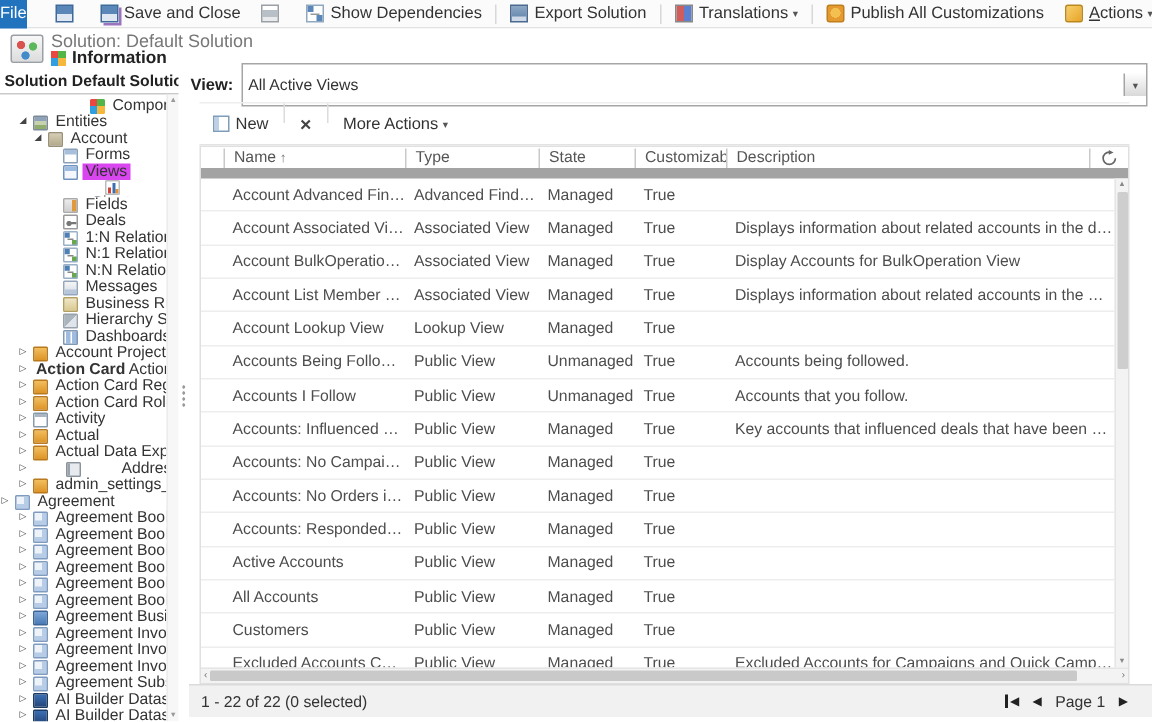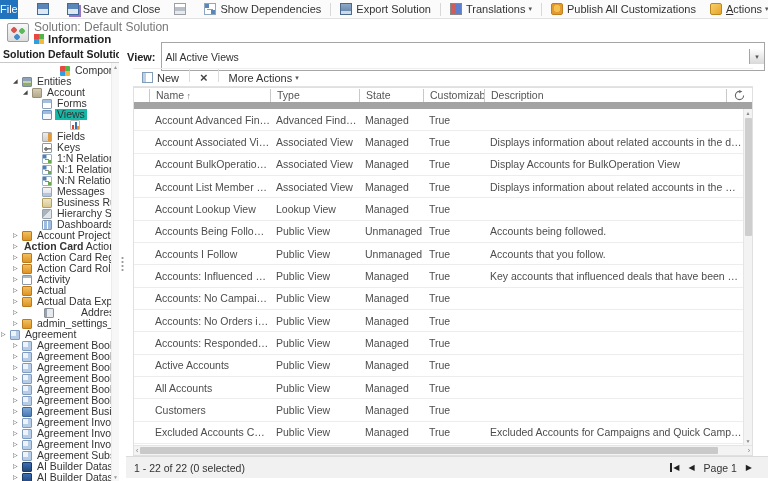--- a/index.html
+++ b/index.html
@@ -41,21 +41,21 @@
     background:conic-gradient(#51b548 0 25%,#f5b83d 25% 50%,#2f9fe0 50% 75%,#e8483f 75%)}
   .sol-info{font-weight:bold;font-size:11.5px;color:#222}
   
   .body-area{display:flex;height:435px}
   .left-pane{width:119px;flex:none;display:flex;flex-direction:column}
   .left-header{height:17px;font-weight:bold;font-size:10.5px;color:#222;padding:2px 0 0 3px;
     border-bottom:1px solid #c9c9c9;white-space:nowrap;overflow:hidden}
   .tree-wrap{flex:1;display:flex;overflow:hidden}
   .tree{flex:1;padding-top:2px;overflow:hidden}
   .trow{height:11px;line-height:11px;display:flex;align-items:center;white-space:nowrap;cursor:default;font-size:10.5px;color:#333}
-  .trow.sel .tlbl{background:#14b8a6}
+  .trow.sel .tlbl{background:#d946ef}
   .texp{width:9px;flex:none;font-size:6px;color:#444;text-align:left}
   .ti{width:10px;height:10px;display:inline-block;margin-right:3px;flex:none;border-radius:1px}
   .tlbl{overflow:hidden;text-overflow:clip;padding:0 2px}
   .tree-scroll{width:8px;flex:none;background:#f7f7f7;border-left:1px solid #ececec;display:flex;
     flex-direction:column;justify-content:space-between;align-items:center;font-size:5px;color:#999;padding:1px 0}
   
   .ti-components-icon{background:conic-gradient(#51b548 0 25%,#f5b83d 25% 50%,#2f9fe0 50% 75%,#e8483f 75%)}
   .ti-entities-icon{background:linear-gradient(180deg,#8fa3b8 0 35%,#c7d3ae 35% 65%,#90ad6e 65%);border:1px solid #7d8b99}
   .ti-entity-icon{background:linear-gradient(180deg,#d6cdb4,#b3a98c);border:1px solid #9a9078}
   .ti-forms-icon{background:#fff;border:1px solid #8aa0b8;box-shadow:inset 0 3px 0 #a8c0dc}
@@ -79,21 +79,21 @@
   .grip{width:3px;height:16px;background-image:radial-gradient(circle at 1.5px 2px,#9a9a9a 0 1px,transparent 1.2px);background-size:3px 4px}
   
   .main-pane{flex:1;display:flex;flex-direction:column;min-width:0}
   .view-row{height:21px;display:flex;align-items:center;padding:2px 3px 2px 1px}
   .view-label{font-weight:bold;margin-right:5px;color:#222}
   .view-select{flex:1;height:29px;border:1px solid #a5a5a5;background:#fff;display:flex;align-items:center;
     font-size:10.5px;color:#333;padding-left:4px;cursor:default}
   .view-select > span:first-child{flex:1}
   .dd-btn{width:15px;height:15px;flex:none;border-left:1px solid #a5a5a5;background:linear-gradient(#fdfdfd,#d9d9d9);
     font-size:7px;color:#555;display:flex;align-items:center;justify-content:center;margin:0}
-  .grid-toolbar{height:19px;margin:1px 15px 0 7px;border-top:1px solid #eee;border-bottom:1px solid #e3e3e3;
+  .grid-toolbar{height:29px;margin:1px 15px 0 7px;border-top:1px solid #eee;border-bottom:1px solid #e3e3e3;
     display:flex;padding-left:3px}
   .tb-btn{display:flex;align-items:center;padding:0 6px;height:100%;cursor:default;color:#333}
   .i-new{width:11px;height:11px;background:#fff;border:1px solid #7f9cb8;box-shadow:inset 3px 0 0 #bcd0e8;margin-right:4px}
   .i-x{font-size:13px;font-weight:bold;color:#444;line-height:12px}
   .tb-sep{width:1px;height:13px;background:#dcdcdc;margin:0 4px}
   
   .grid{flex:1;margin:0 15px 0 7px;border:1px solid #e0e0e0;display:flex;flex-direction:column;min-height:0;background:#fff}
   .grid-header{height:21px;display:flex;align-items:center;border-bottom:7px solid #a3a3a3;flex:none;color:#555}
   .gh-cols{display:flex;flex:1;height:100%;align-items:center;min-width:0}
   .ghc{height:13px;line-height:13px;padding-left:6px;font-size:10.5px;white-space:nowrap;overflow:hidden;border-left:1px solid #c9c9c9}
@@ -218,21 +218,21 @@
             <span class="tlbl">Charts</span>
           </div>
           <div class="trow" style="padding-left: 33px;">
             <span class="texp"></span>
             <span class="ti ti-fields-icon"></span>
             <span class="tlbl">Fields</span>
           </div>
           <div class="trow" style="padding-left: 33px;">
             <span class="texp"></span>
             <span class="ti ti-keys-icon"></span>
-            <span class="tlbl">Keys</span>
+            <span class="tlbl">Deals</span>
           </div>
           <div class="trow" style="padding-left: 33px;">
             <span class="texp"></span>
             <span class="ti ti-one-to-many-icon"></span>
             <span class="tlbl">1:N Relationsh...</span>
           </div>
           <div class="trow" style="padding-left: 33px;">
             <span class="texp"></span>
             <span class="ti ti-many-to-one-icon"></span>
             <span class="tlbl">N:1 Relationsh...</span>

